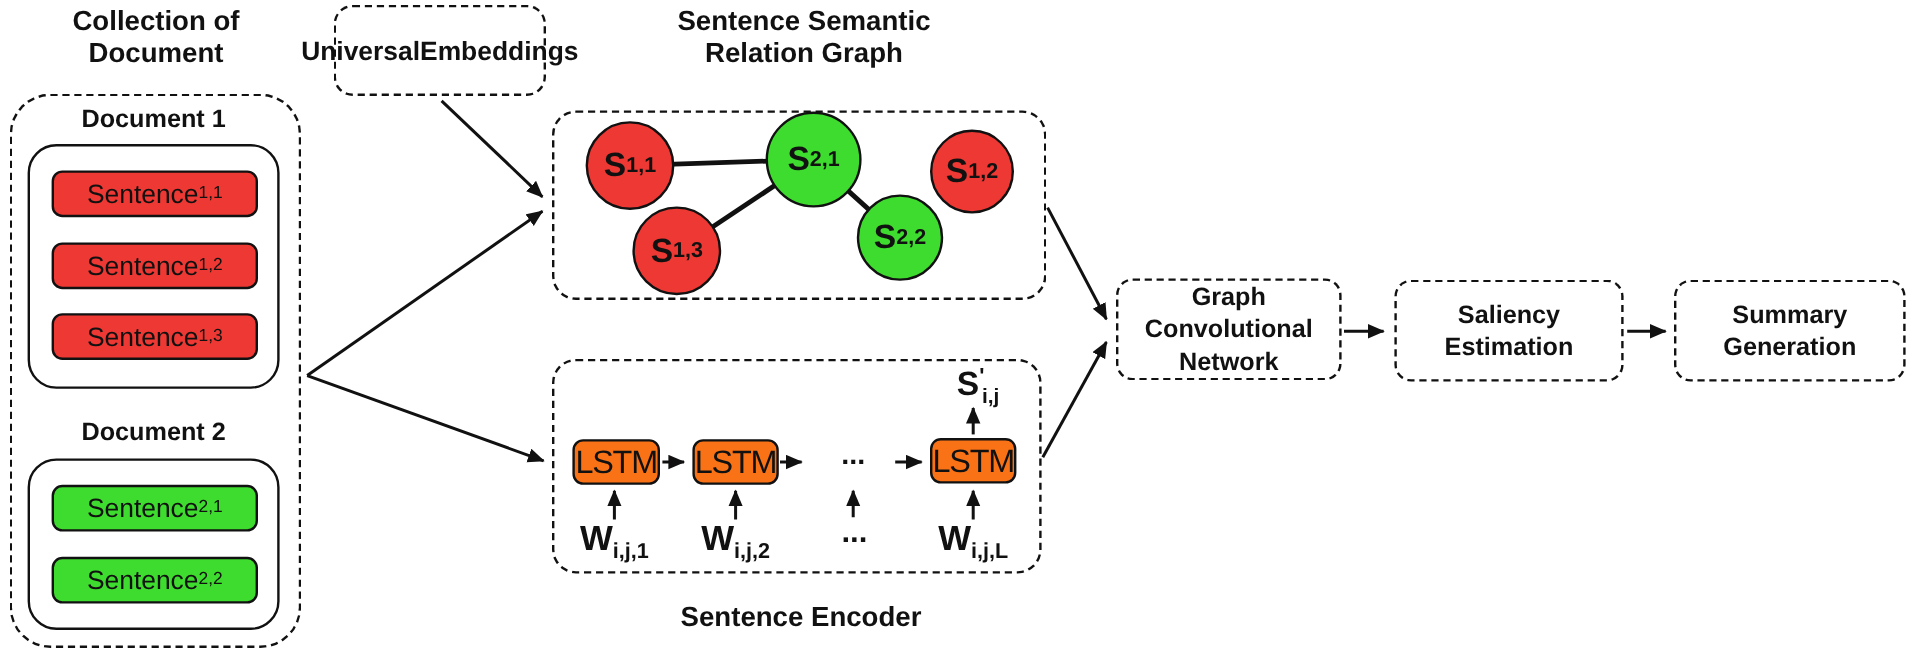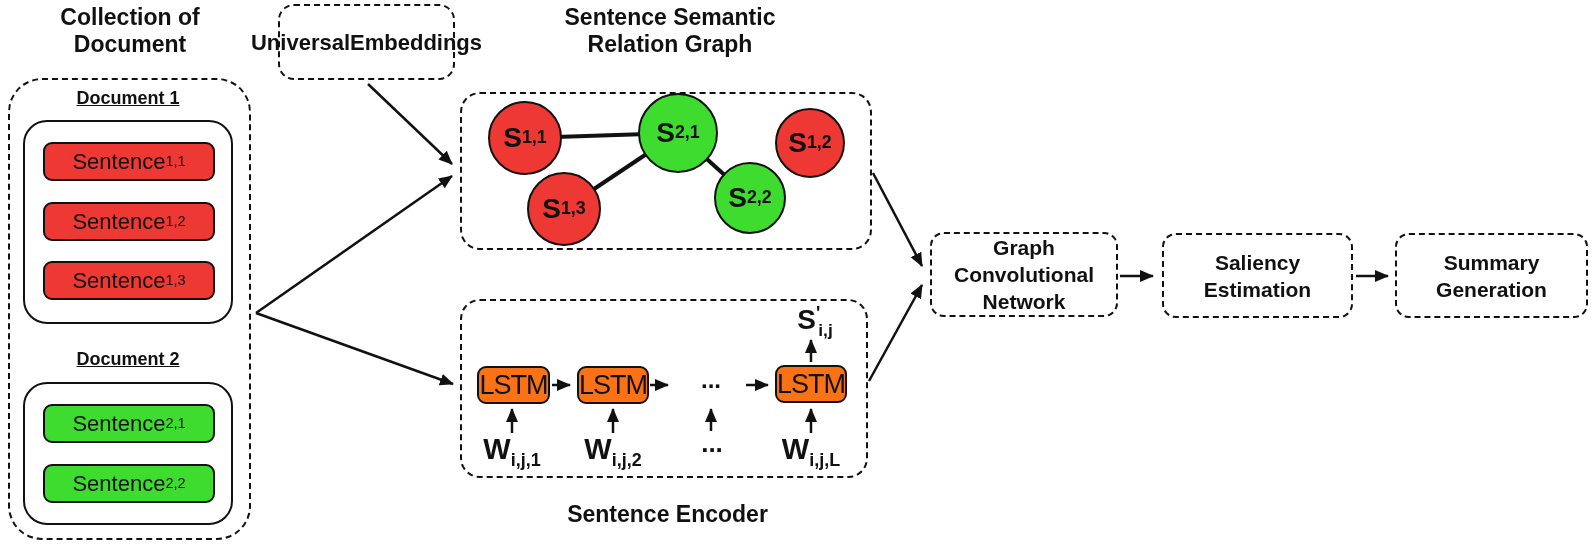--- a/index.html
+++ b/index.html
@@ -6,21 +6,21 @@
   html, body { background: #ffffff; }
   .canvas {
     position: relative; width: 1595px; height: 553px;
     background: #ffffff; color: #111111;
     font-family: "Liberation Sans", sans-serif; overflow: hidden;
   }
   .overlay { position: absolute; left: 0; top: 0; width: 1595px; height: 553px; }
   .dashedbox { position: absolute; border: 2.5px dashed #111; border-radius: 20px; background: transparent; }
   .solidbox  { position: absolute; border: 2.5px solid #111; background: transparent; }
   .title { position: absolute; text-align: center; font-weight: 700; font-size: 23px; line-height: 27px; }
-  .doclabel { position: absolute; text-align: center; font-weight: 700; font-size: 18px; text-decoration: underline; }
+  .doclabel { position: absolute; text-align: center; font-weight: 700; font-size: 21px; }
   .chip {
     position: absolute; width: 172px; height: 39px;
     border: 2px solid #111; border-radius: 9px;
     display: flex; align-items: center; justify-content: center;
     font-size: 22px; font-weight: 400;
   }
   .chip sub { font-size: 0.66em; line-height: 1; }
   .uebox { display: flex; flex-direction: row; align-items: center; justify-content: center;
     font-weight: 700; font-size: 22px; line-height: 27px; text-align: center; border-radius: 16px; }
   .node {

